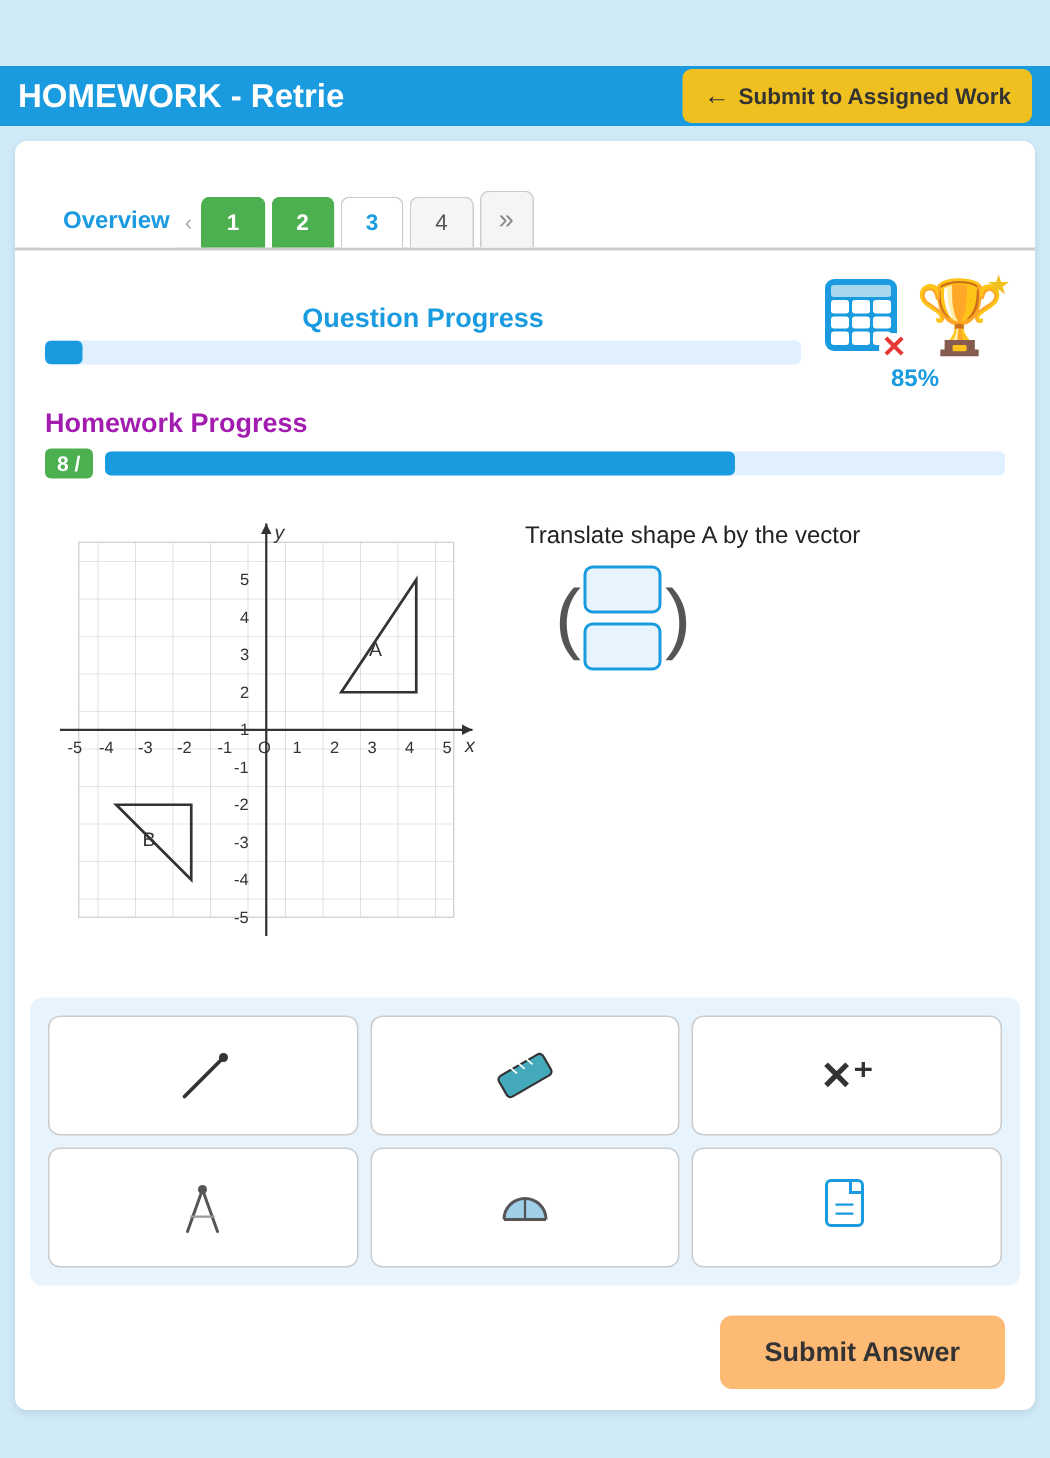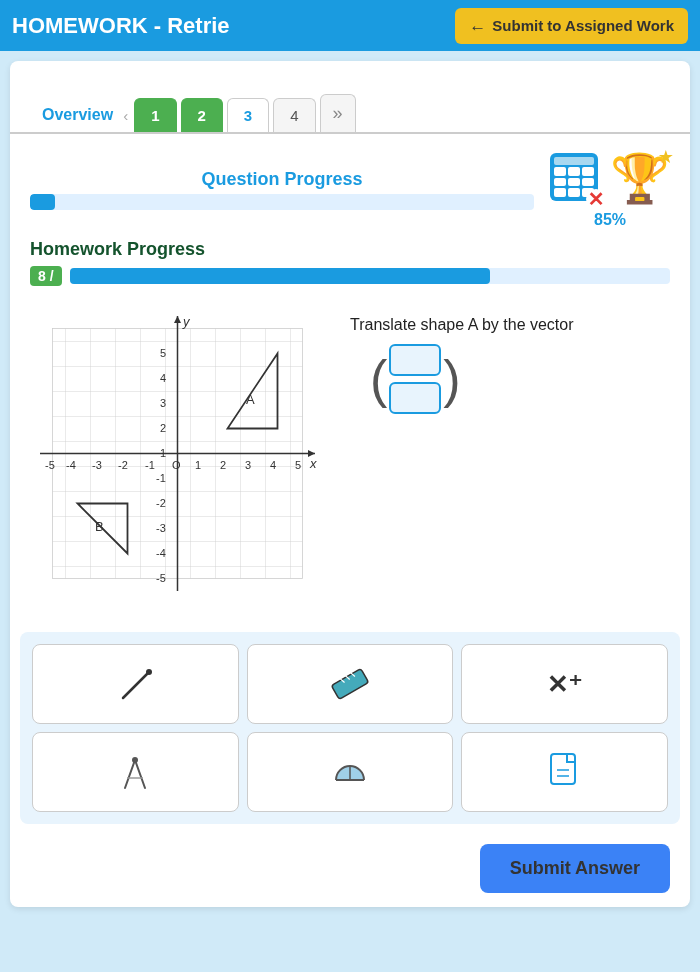--- a/index.html
+++ b/index.html
@@ -9,22 +9,23 @@
       font-family: Arial, sans-serif;
       background: #d0eaf8;
       overflow-x: hidden;
     }
 
     
     .header {
       display: flex;
       align-items: center;
       background: #1a9be0;
-      height: 51px;
+      height: 40px;
       padding: 0 12px;
+      margin-top: 44px;
     }
     .header-title {
       color: white;
       font-size: 22px;
       font-weight: bold;
       flex: 1;
       white-space: nowrap;
       overflow: hidden;
       text-overflow: ellipsis;
     }
@@ -199,21 +200,21 @@
       font-size: 16px;
       font-weight: bold;
       color: #1a9be0;
     }
 
     
     .hw-progress-section {
       padding: 0 20px 10px 20px;
     }
     .hw-progress-title {
-      color: #14532d;
+      color: #a21caf;
       font-size: 18px;
       font-weight: bold;
       margin-bottom: 6px;
     }
     .hw-progress-bar-row {
       display: flex;
       align-items: center;
       gap: 8px;
     }
     .hw-badge {
@@ -294,21 +295,21 @@
       font-size: 32px;
     }
 
     
     .submit-row {
       display: flex;
       justify-content: flex-end;
       padding: 10px 20px 4px 20px;
     }
     .submit-btn {
-      background: #3b82f6;
+      background: #fdba74;
       color: #333;
       border: none;
       border-radius: 8px;
       padding: 14px 30px;
       font-size: 18px;
       font-weight: bold;
       cursor: pointer;
     }
     .icon-x-plus { font-size: 26px; font-weight: bold; color: #333; }
   </style>

